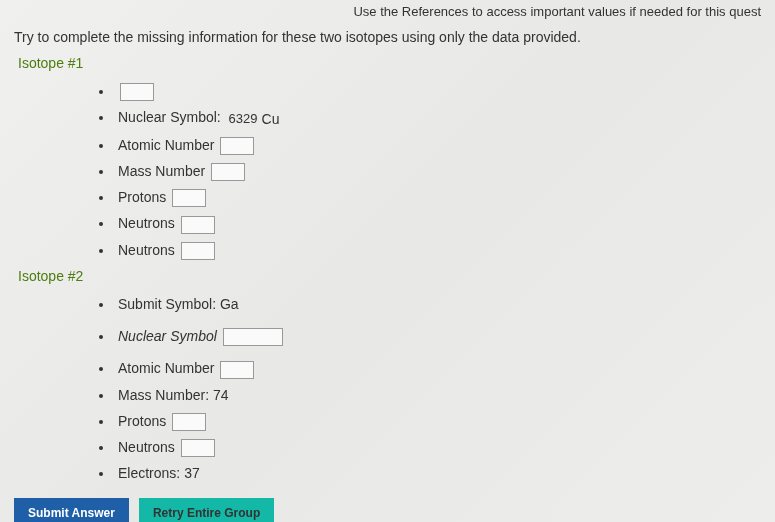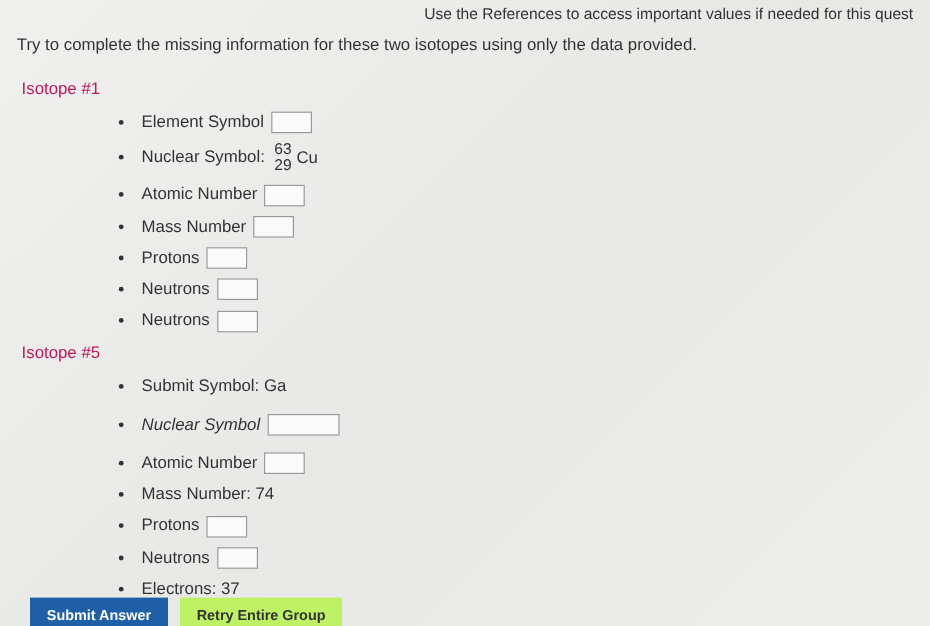--- a/index.html
+++ b/index.html
@@ -18,25 +18,25 @@
       text-align: right;
       font-size: 13px;
       color: #333;
       margin-bottom: 10px;
       padding-left: 280px;
       white-space: nowrap;
     }
     .instruction {
       font-size: 14px;
       color: #333;
-      margin-bottom: 20px;
+      margin-bottom: 10px;
     }
     .isotope-heading {
       font-size: 14px;
-      color: #be185d;
+      color: #4d7c0f;
       margin: 8px 0 10px 4px;
     }
     ul.fields {
       list-style: disc;
       padding-left: 100px;
       margin: 0;
     }
     ul.fields > li {
       margin: 6px 0;
       line-height: 20px;
@@ -55,64 +55,63 @@
     .w-small { width: 34px; }
     .w-med { width: 60px; }
     .nuclear {
       display: inline-flex;
       align-items: center;
       vertical-align: middle;
       margin-left: 4px;
     }
     .nuclear-stack {
       display: inline-flex;
-      flex-direction: column;
+      flex-direction: row;
       align-items: flex-end;
       font-size: 13px;
       line-height: 14px;
       margin-right: 4px;
     }
     .nuclear-el {
       font-size: 14px;
     }
     .button-row {
       position: absolute;
       bottom: 0;
-      left: 25px;
+      left: 14px;
       display: flex;
       gap: 10px;
     }
     .btn {
       padding: 7px 14px 2px 14px;
       font-size: 12px;
       font-weight: bold;
       border: none;
       cursor: pointer;
       height: 24px;
       overflow: hidden;
     }
     .btn-primary {
       background: #1e5fa8;
       color: #fff;
     }
     .btn-secondary {
-      background: #bef264;
+      background: #14b8a6;
       color: #333;
     }
   </style>
 </head>
 <body>
 
 <div class="ref-note">Use the References to access important values if needed for this quest</div>
 <div class="instruction">Try to complete the missing information for these two isotopes using only the data provided.</div>
 
 <div class="isotope-heading">Isotope #1</div>
 <ul class="fields">
   <li>
-    <span class="label">Element Symbol</span>
     <span class="input-box w-small"></span>
   </li>
   <li>
     <span class="label">Nuclear Symbol:</span>
     <span class="nuclear">
       <span class="nuclear-stack">
         <span>63</span>
         <span>29</span>
       </span>
       <span class="nuclear-el">Cu</span>
@@ -133,21 +132,21 @@
   <li>
     <span class="label">Neutrons</span>
     <span class="input-box w-small"></span>
   </li>
   <li>
     <span class="label">Neutrons</span>
     <span class="input-box w-small"></span>
   </li>
 </ul>
 
-<div class="isotope-heading">Isotope #5</div>
+<div class="isotope-heading">Isotope #2</div>
 <ul class="fields">
   <li>
     <span class="label">Submit Symbol: Ga</span>
   </li>
   <li style="margin:12px 0;font-style:italic;">
     <span class="label">Nuclear Symbol</span>
     <span class="input-box w-med"></span>
   </li>
   <li>
     <span class="label">Atomic Number</span>

